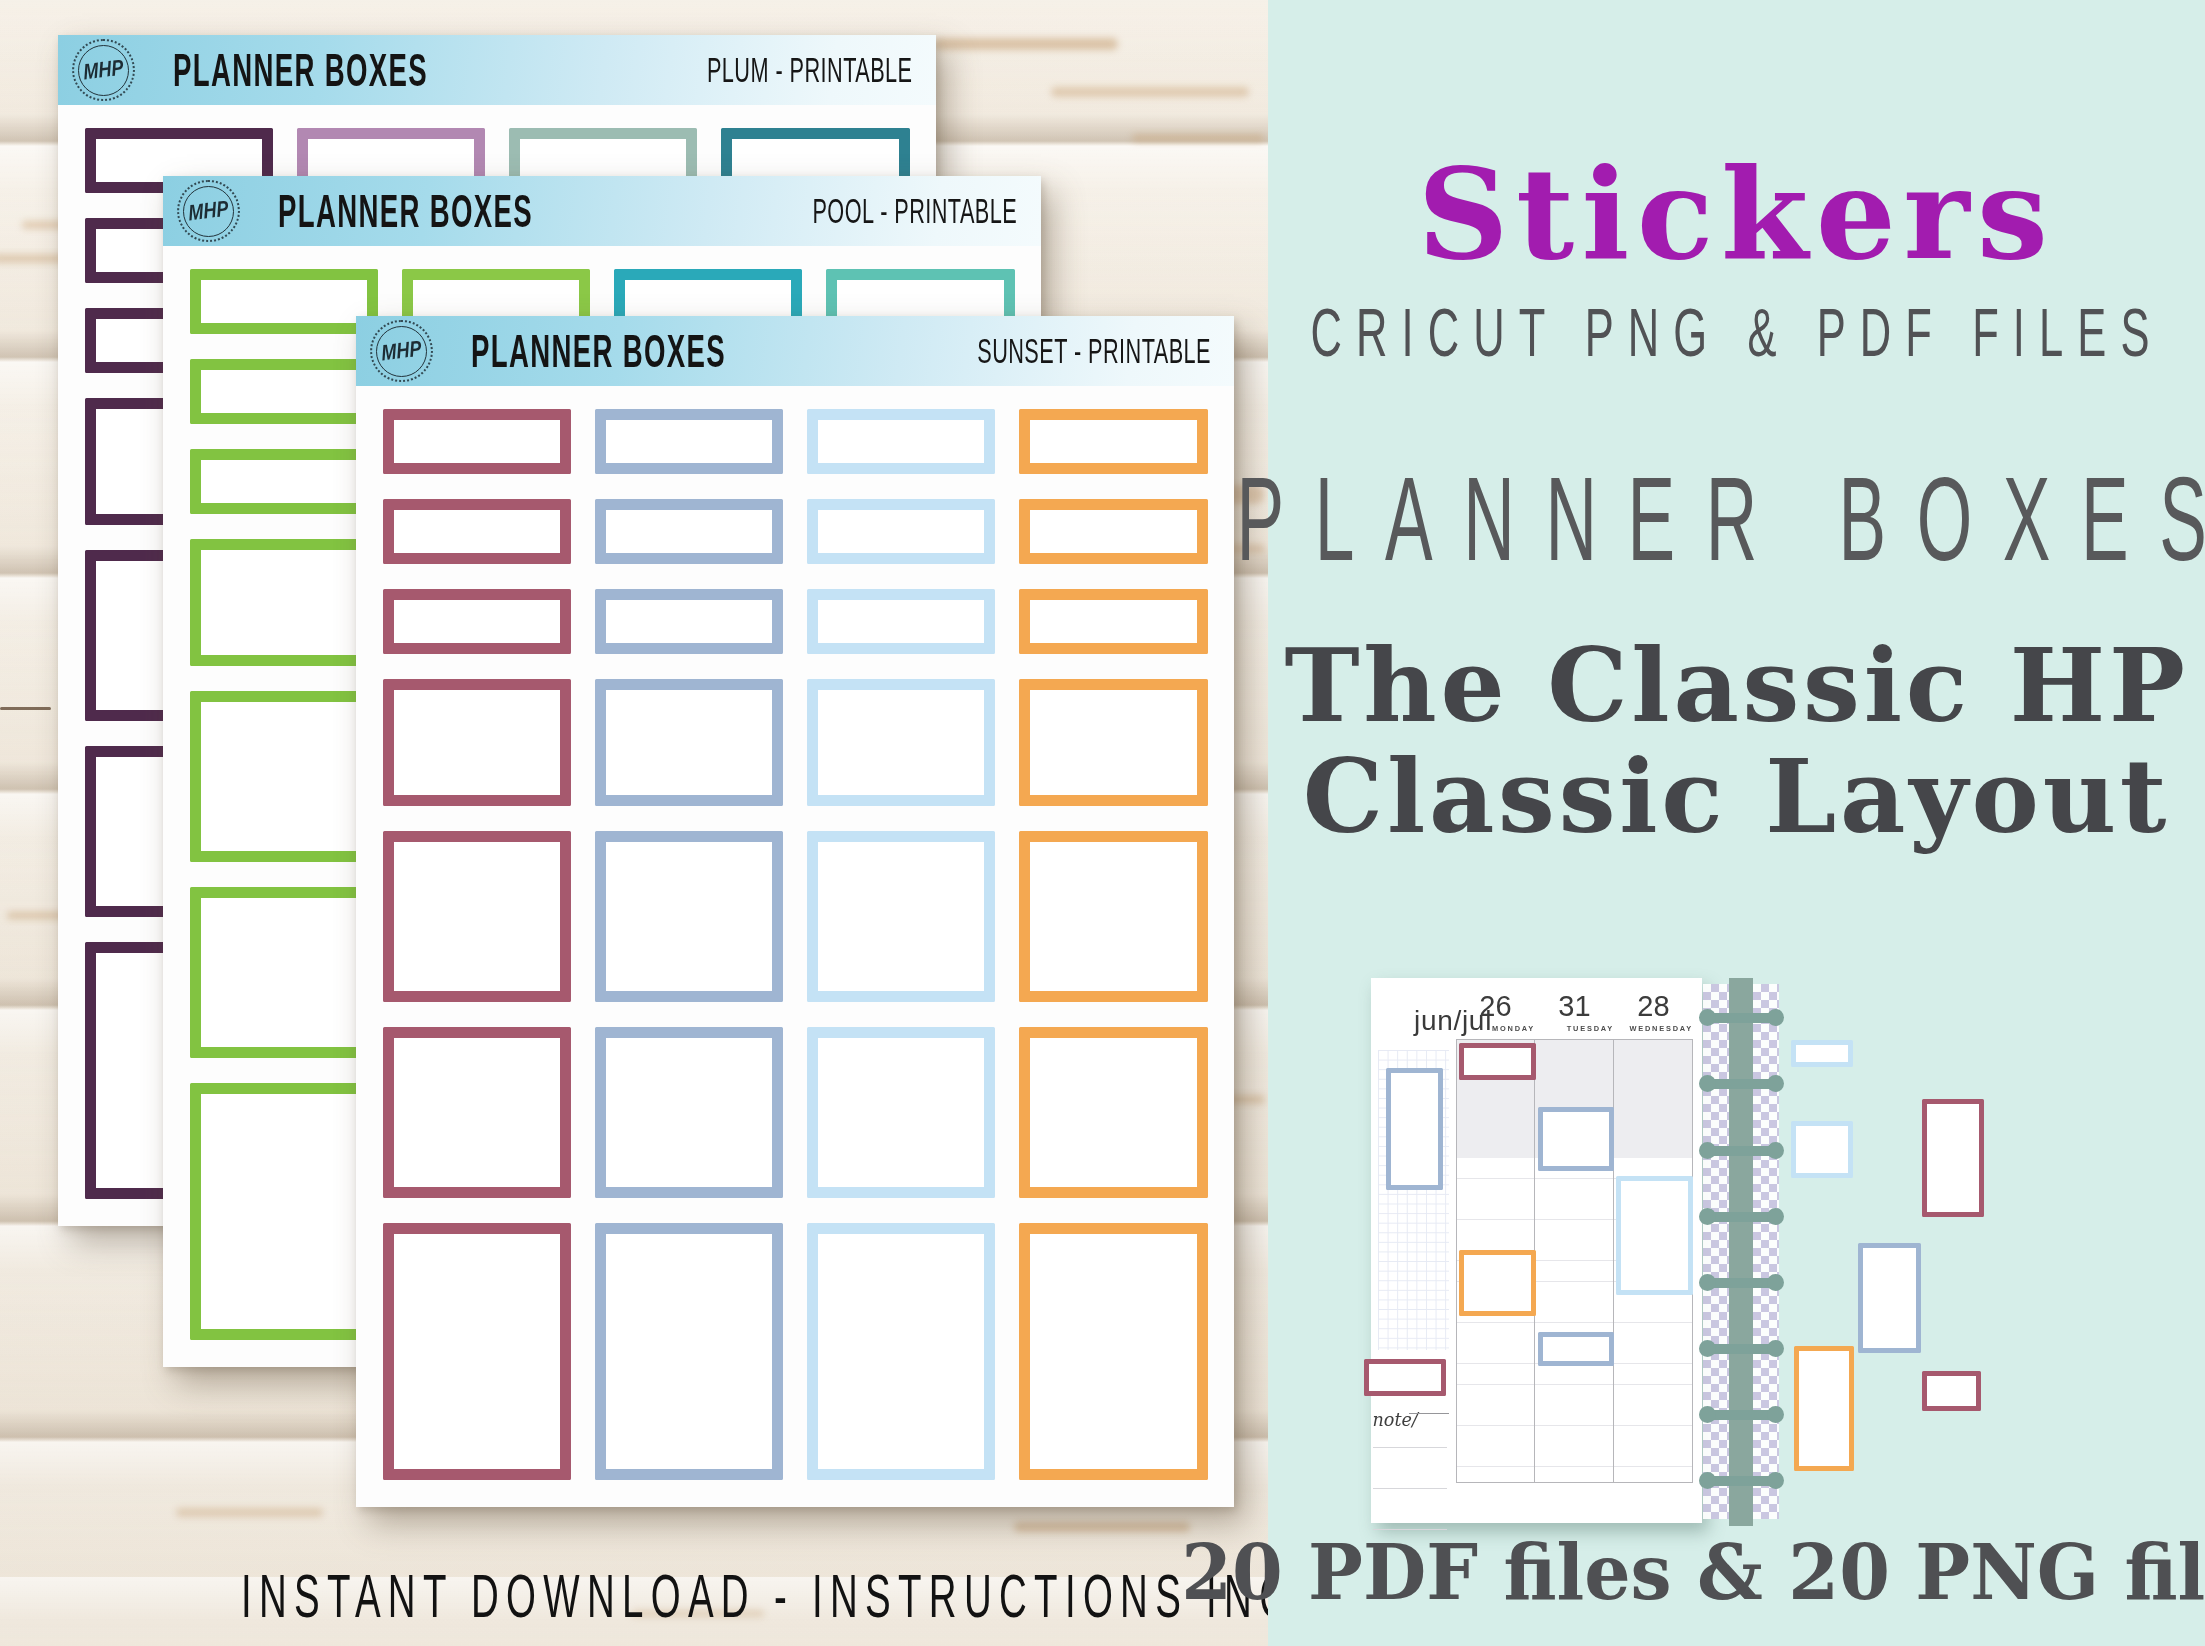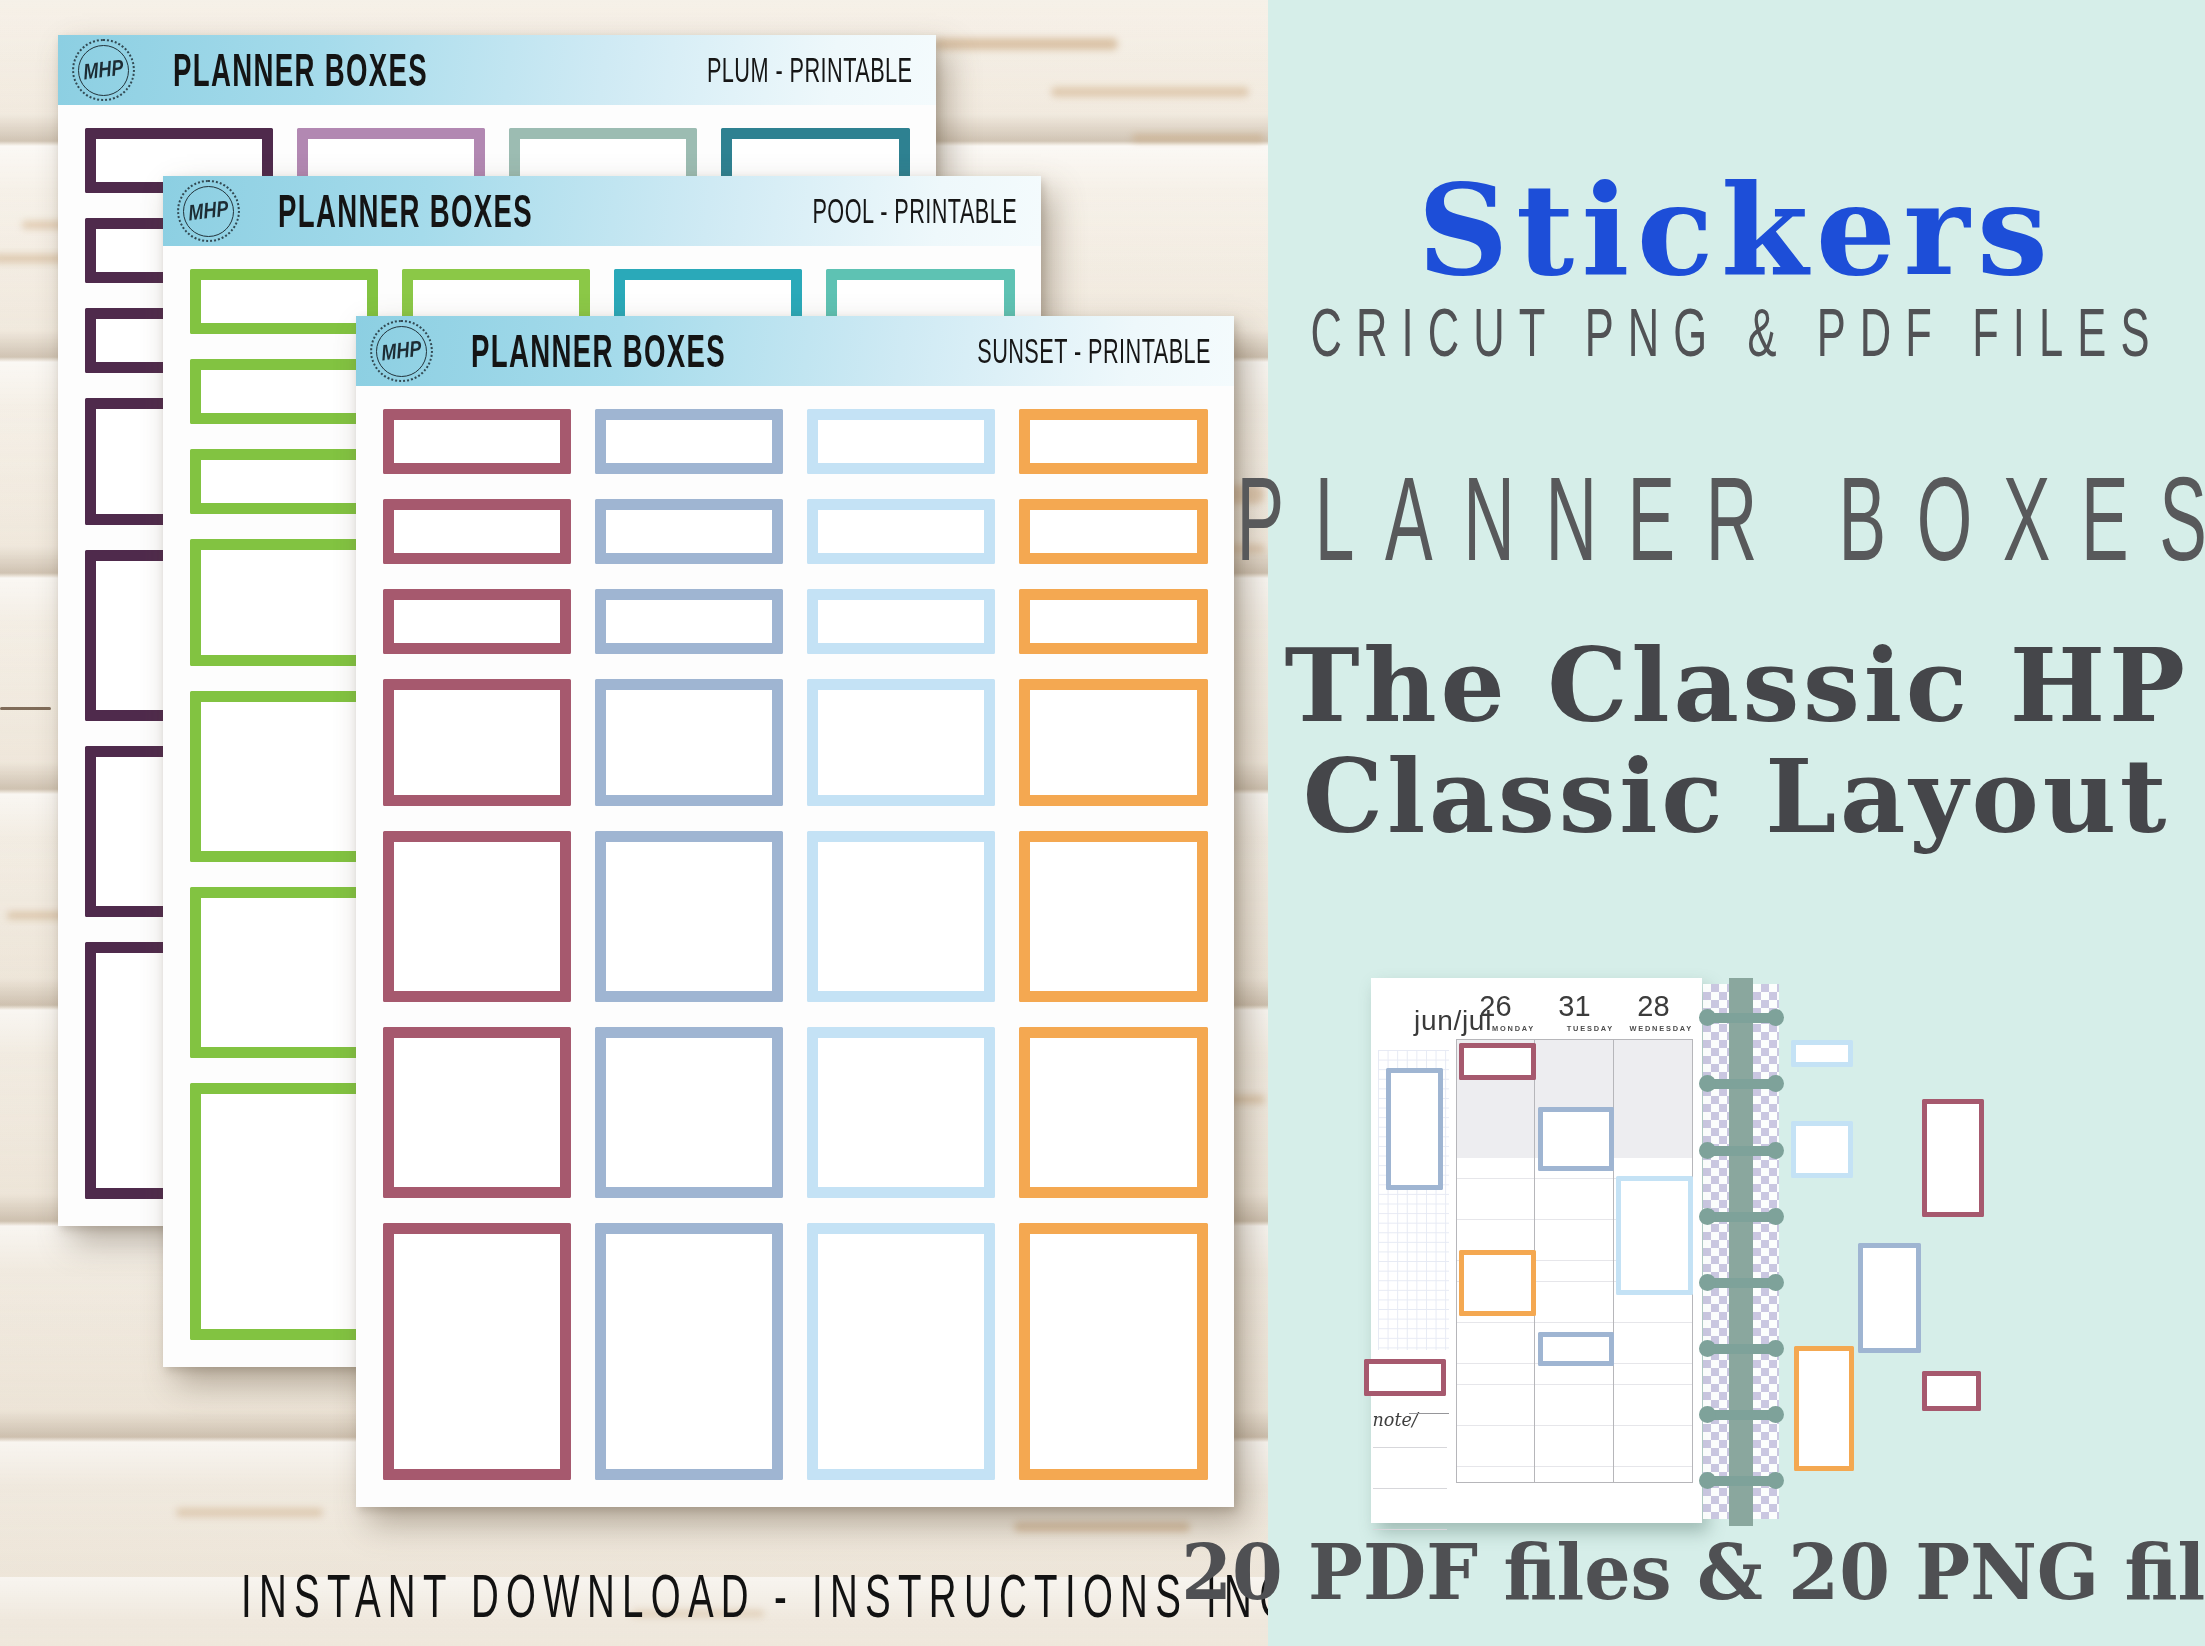--- a/index.html
+++ b/index.html
@@ -53,21 +53,21 @@
 
   
   .caption { position:absolute; left:0; width:1268px; top:1560px; text-align:center;
     font-size:62px; font-weight:500; color:#121212; letter-spacing:11.8px; white-space:nowrap;
     transform:scaleX(.62); }
 
   
   .right-panel { position:absolute; left:1268px; top:0; width:937px; height:1647px; background:#d6eee9; }
   .rp-serif { font-family:"DejaVu Serif", serif; font-weight:700; text-align:center; width:100%; position:absolute; }
   .rp-title1 { top:19px;  font-size:126px; letter-spacing:7.4px; color:#57585b; }
-  .rp-title2 { top:156px; font-size:126px; letter-spacing:7.4px; color:#1d4ed8; }
+  .rp-title2 { top:140px; font-size:126px; letter-spacing:7.4px; color:#a21caf; }
   .rp-subtitle { position:absolute; top:293px; left:50%; font-size:68px; font-weight:500;
     color:#515255; letter-spacing:22px; white-space:nowrap;
     transform:translateX(-50%) scaleX(.64); }
   .rp-product { position:absolute; top:450px; left:50%; font-size:119px; font-weight:500;
     color:#58595b; letter-spacing:51px; white-space:nowrap;
     transform:translateX(-50%) scaleX(.60); }
   .rp-tag1 { top:626px;  font-size:101px; letter-spacing:3.7px; color:#45464a; }
   .rp-tag2 { top:737px; font-size:101px; letter-spacing:3.7px; color:#45464a; }
   .rp-footer { position:absolute; top:1528px; left:50%; font-family:"DejaVu Serif",serif;
     font-weight:700; font-size:76px; color:#4f5053; white-space:nowrap;

